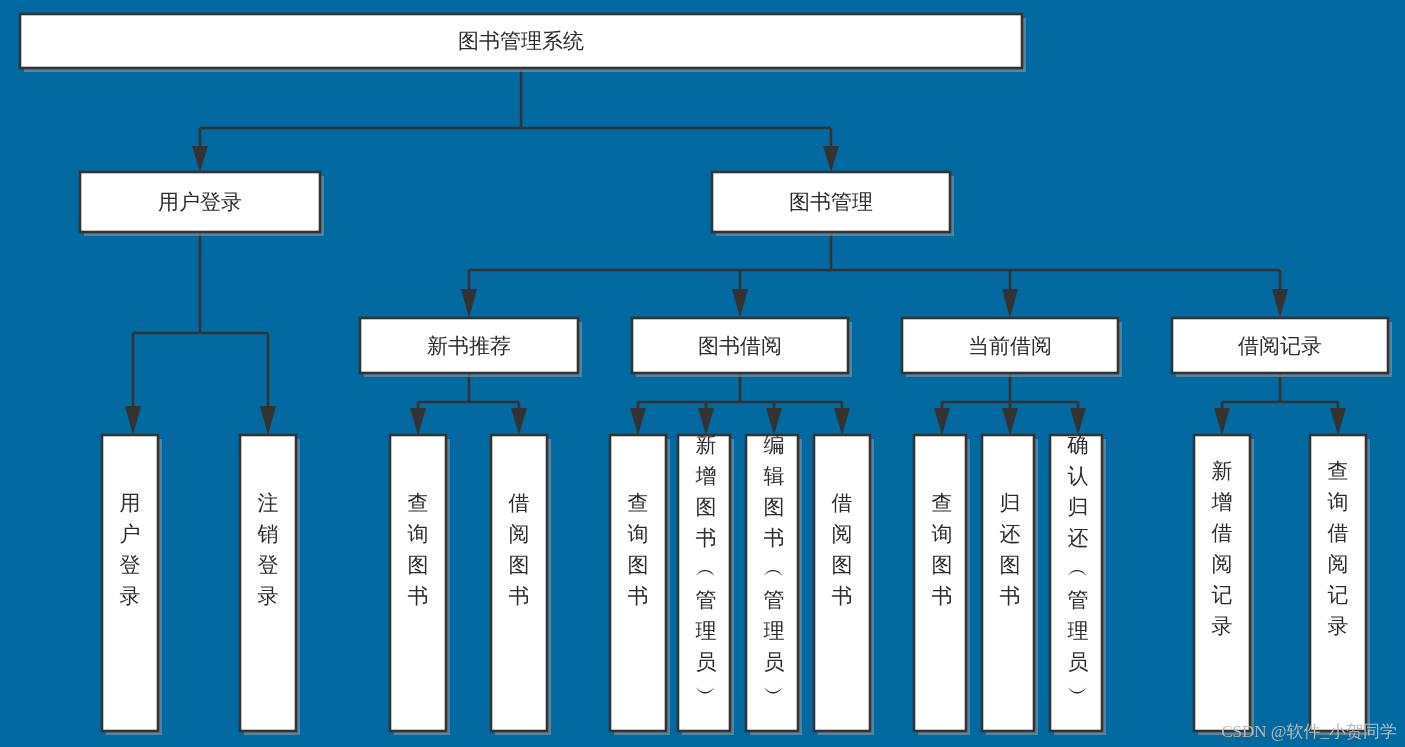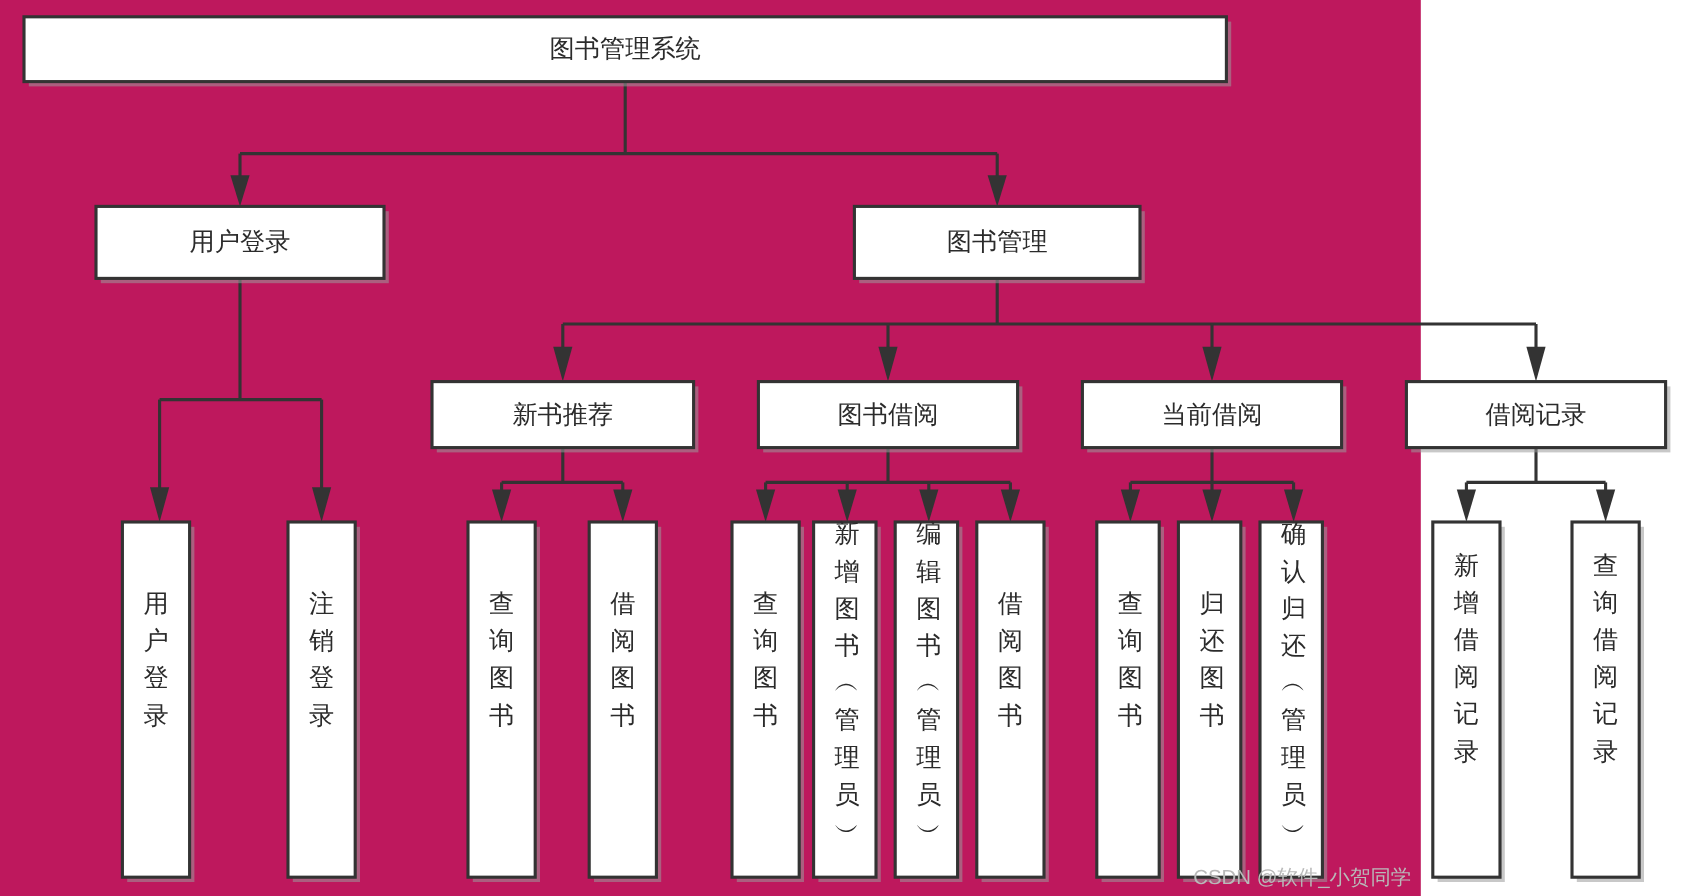--- a/index.html
+++ b/index.html
@@ -9,23 +9,23 @@
     background: #ffffff;
   }
   body {
     width: 1405px;
     height: 747px;
     font-family: "DejaVu Sans", "Liberation Sans", sans-serif;
     overflow: hidden;
   }
   #diagram-root {
     position: relative;
-    width: 1184px;
+    width: 1405px;
     height: 747px;
-    background: #be185d;
+    background: #0369a1;
   }
   svg#flow-svg {
     position: absolute;
     top: 0;
     left: 0;
     width: 1405px;
     height: 747px;
     display: block;
   }
   .node-rect {
@@ -56,21 +56,21 @@
   .leaf-label {
     font-family: "DejaVu Sans", "Liberation Sans", sans-serif;
     font-size: 21px;
     fill: #2b2b2b;
     text-anchor: middle;
   }
   .watermark-text {
     position: absolute;
     right: 8px;
     bottom: 4px;
-    font-family: Liberation Sans, sans-serif;
+    font-family: Liberation Serif, serif;
     font-size: 17px;
     color: #b9b9b9;
     white-space: nowrap;
     user-select: none;
   }
 </style>
 </head>
 <body>
 
 <div id="diagram-root">

